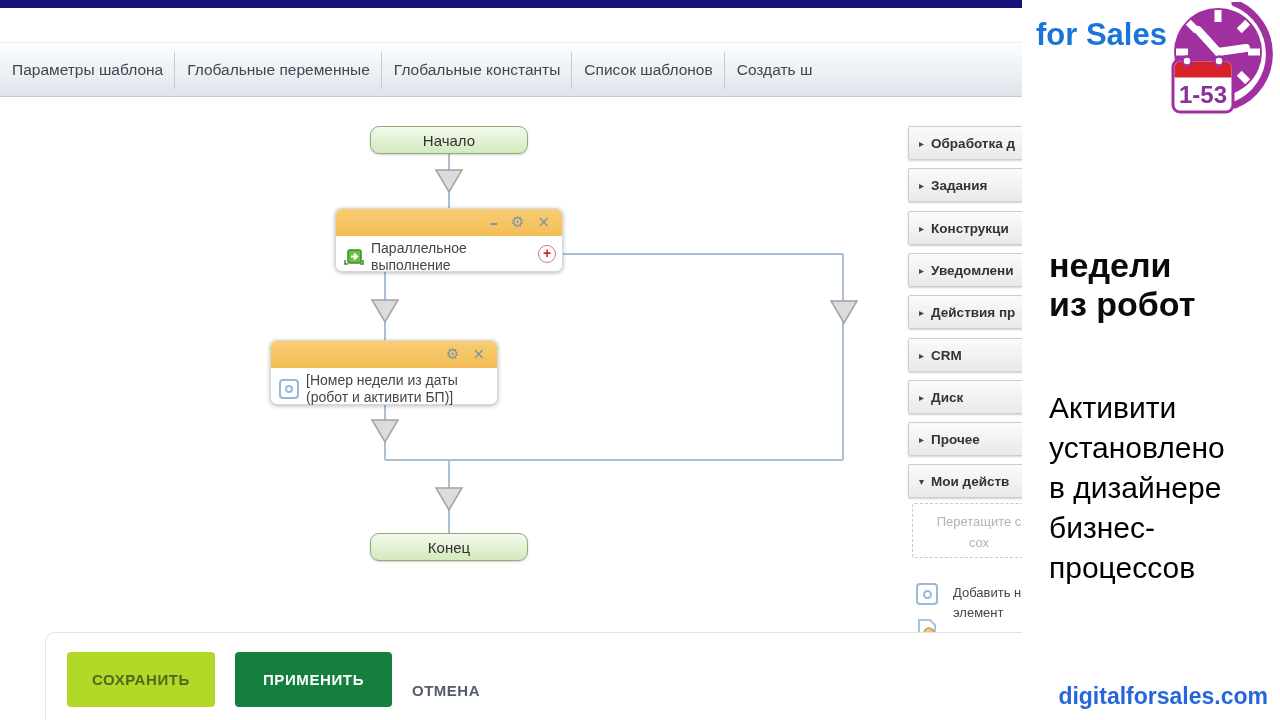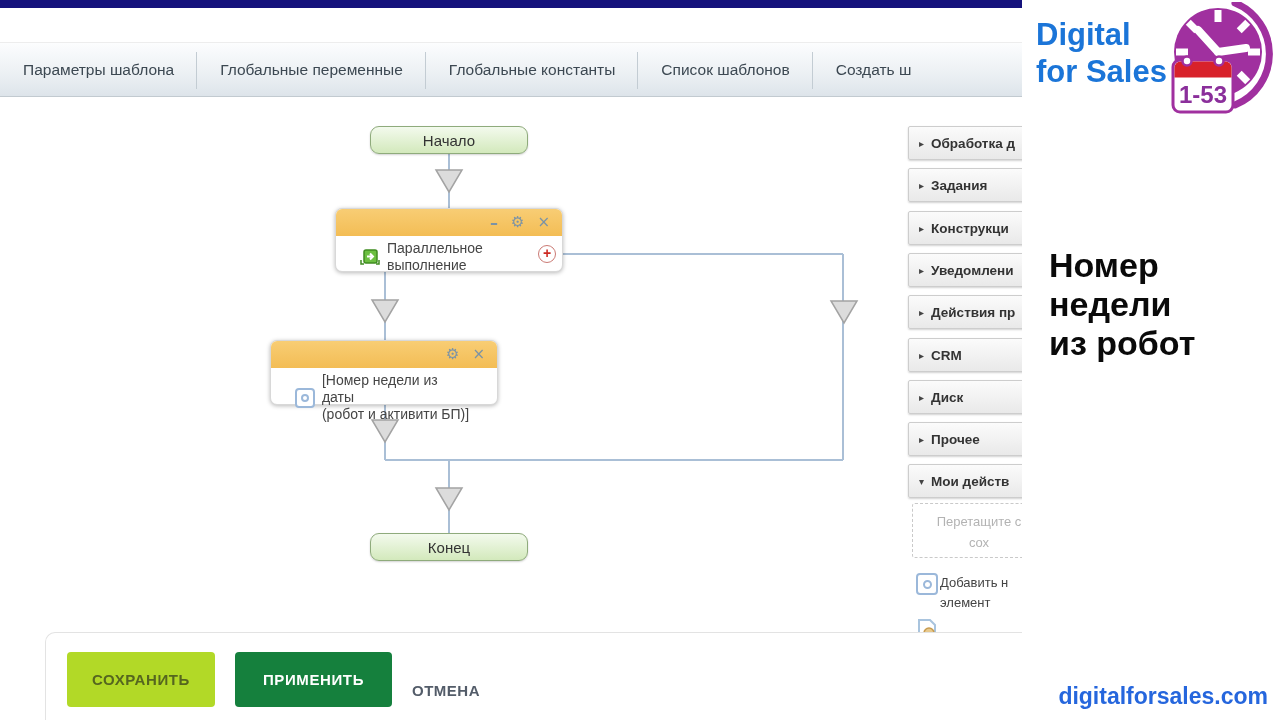--- a/index.html
+++ b/index.html
@@ -9,21 +9,21 @@
 
   
   .topbar { position:absolute; left:0; top:0; width:1022px; height:8px; background:#15127c; }
 
   
   .tabbar { position:absolute; left:0; top:42px; width:1022px; height:55px;
             background:linear-gradient(#fcfdfe,#e8edf1 70%,#dde4ea);
             border-top:1px solid #ededed; border-bottom:1px solid #c2cad0;
             display:flex; align-items:center; }
   .tab { position:relative; height:100%; display:flex; align-items:center;
-         padding:0 23px; font-size:15.5px; color:#3c4852; cursor:pointer; white-space:nowrap; }
+         padding:0 12px; font-size:15.5px; color:#3c4852; cursor:pointer; white-space:nowrap; }
   .tab::after { content:""; position:absolute; right:0; top:9px; height:37px; width:1px; background:#c3ccd3; }
   .tab:last-child::after { display:none; }
 
   
   .canvas { position:absolute; left:0; top:97px; width:1022px; height:623px; background:#fff; }
   .connectors { position:absolute; left:0; top:0; width:1022px; height:623px; pointer-events:none; }
 
   
   .node { position:absolute; width:158px; height:28px; border:1px solid #8fab7c; border-radius:9px;
           background:linear-gradient(#f3faed,#d3e9bc); box-shadow:0 1px 2px rgba(0,0,0,.18);
@@ -34,41 +34,41 @@
 
   
   .block { position:absolute; border-radius:7px; background:#fff;
            box-shadow:0 1px 4px rgba(0,0,0,.28); border:1px solid #d8d8d8; }
   .block-header { height:27px; border-radius:6px 6px 0 0;
                   background:linear-gradient(#f8cd74,#f3bd55);
                   display:flex; align-items:center; justify-content:flex-end; gap:13px; padding:0 12px; }
   .hicon { color:#7b93a6; font-size:15px; line-height:1; cursor:pointer;
            font-family:"DejaVu Sans", sans-serif; }
   .hicon.minus { font-weight:bold; font-size:16px; }
-  .block-body { position:relative; display:flex; align-items:center; padding:4px 24px; }
+  .block-body { position:relative; display:flex; align-items:center; padding:4px 8px; }
   .block-title { font-size:14px; line-height:17px; color:#454545; margin-left:7px; }
   .block.parallel { left:335px; top:111px; width:228px; height:64px; }
   .block.activity { left:270px; top:243px; width:228px; height:65px; }
   .add-branch { position:absolute; right:6px; top:9px; width:18px; height:18px; border-radius:50%;
                 background:#fff; border:1.5px solid #cb7a74; color:#cd2a22; font-weight:bold;
                 font-size:14px; line-height:15px; text-align:center; cursor:pointer; }
   .bicon { flex:0 0 auto; }
 
   
   .palette { position:absolute; left:908px; top:126px; width:140px; }
   .acc { position:absolute; left:0; width:140px; height:34px;
          background:linear-gradient(#fbfbfb,#e9e9e9); border:1px solid #cdcdcd; border-radius:2px;
          box-shadow:0 1px 2px rgba(0,0,0,.18);
          display:flex; align-items:center; padding:0 0 0 10px; gap:7px;
          font-size:13.5px; font-weight:bold; color:#333; cursor:pointer; white-space:nowrap; }
   .acc .arr { font-size:10px; color:#444; font-family:"DejaVu Sans", sans-serif; }
   .dropzone { position:absolute; left:4px; top:377px; width:134px; height:55px;
               border:1px dashed #c9c9c9; border-radius:3px; color:#b3b3b3; font-size:13px;
               line-height:21px; text-align:center; padding-top:7px; white-space:nowrap; }
-  .pal-item { position:absolute; left:8px; top:447px; display:flex; gap:2px; cursor:pointer; }
+  .pal-item { position:absolute; left:8px; top:457px; display:flex; gap:15px; cursor:pointer; }
   .pal-item .txt { font-size:13px; line-height:20px; color:#444; white-space:nowrap; }
   .sq-icon { width:22px; height:22px; border:2px solid #9bb8da; border-radius:4px; background:#fff;
              display:flex; align-items:center; justify-content:center; }
   .sq-icon .dot { width:9px; height:9px; border:2px solid #9bb8da; border-radius:50%; }
   .pal-item2 { position:absolute; left:8px; top:492px; display:flex; gap:9px; }
 
   
   .footer { position:absolute; left:45px; top:632px; width:977px; height:88px; background:#fff;
             border:1px solid #e3e3e3; border-bottom:none; border-right:none;
             border-top-left-radius:10px;padding-left:20px; }
@@ -229,21 +229,20 @@
   </div>
 
   <div class="footer">
     <button class="btn save">СОХРАНИТЬ</button>
     <button class="btn apply">ПРИМЕНИТЬ</button>
     <button class="cancel">ОТМЕНА</button>
   </div>
 
   <div class="overlay">
     <div class="logo">
-      <div>Digital</div>
       <div>for Sales</div>
     </div>
 
     <svg class="clock-svg" width="116" height="114" viewBox="0 0 116 114">
       <circle cx="60" cy="50" r="44" fill="#a0309f"></circle>
       <g stroke="#fff" stroke-width="7">
         <line x1="60" y1="8" x2="60" y2="20"></line>
         <line x1="60" y1="80" x2="60" y2="92"></line>
         <line x1="18" y1="50" x2="30" y2="50"></line>
         <line x1="90" y1="50" x2="102" y2="50"></line>
@@ -259,22 +258,28 @@
       <g transform="translate(15,58)">
         <rect x="0" y="0" width="60" height="52" rx="7" fill="#fff" stroke="#a0309f" stroke-width="3"></rect>
         <path d="M1.5 7.5 a6 6 0 0 1 6 -6 h45 a6 6 0 0 1 6 6 v10 h-57 z" fill="#d8222a"></path>
         <circle cx="14" cy="1" r="4.5" fill="#fff" stroke="#a0309f" stroke-width="2.5"></circle>
         <circle cx="46" cy="1" r="4.5" fill="#fff" stroke="#a0309f" stroke-width="2.5"></circle>
         <text x="30" y="43" text-anchor="middle" fill="#8b2f9b" font-size="24" font-weight="bold" font-family="Liberation Sans, sans-serif">1-53</text>
       </g>
     </svg>
 
     <div class="ov-title">
-      <div>Номер</div>
       <div>недели</div>
       <div>из робот</div>
     </div>
 
+    <div class="ov-body">
+      <div>Активити</div>
+      <div>установлено</div>
+      <div>в дизайнере</div>
+      <div>бизнес-</div>
+      <div>процессов</div>
+    </div>
 
     <div class="website">digitalforsales.com</div>
   </div>
 
 </div>
 
 </body></html>

